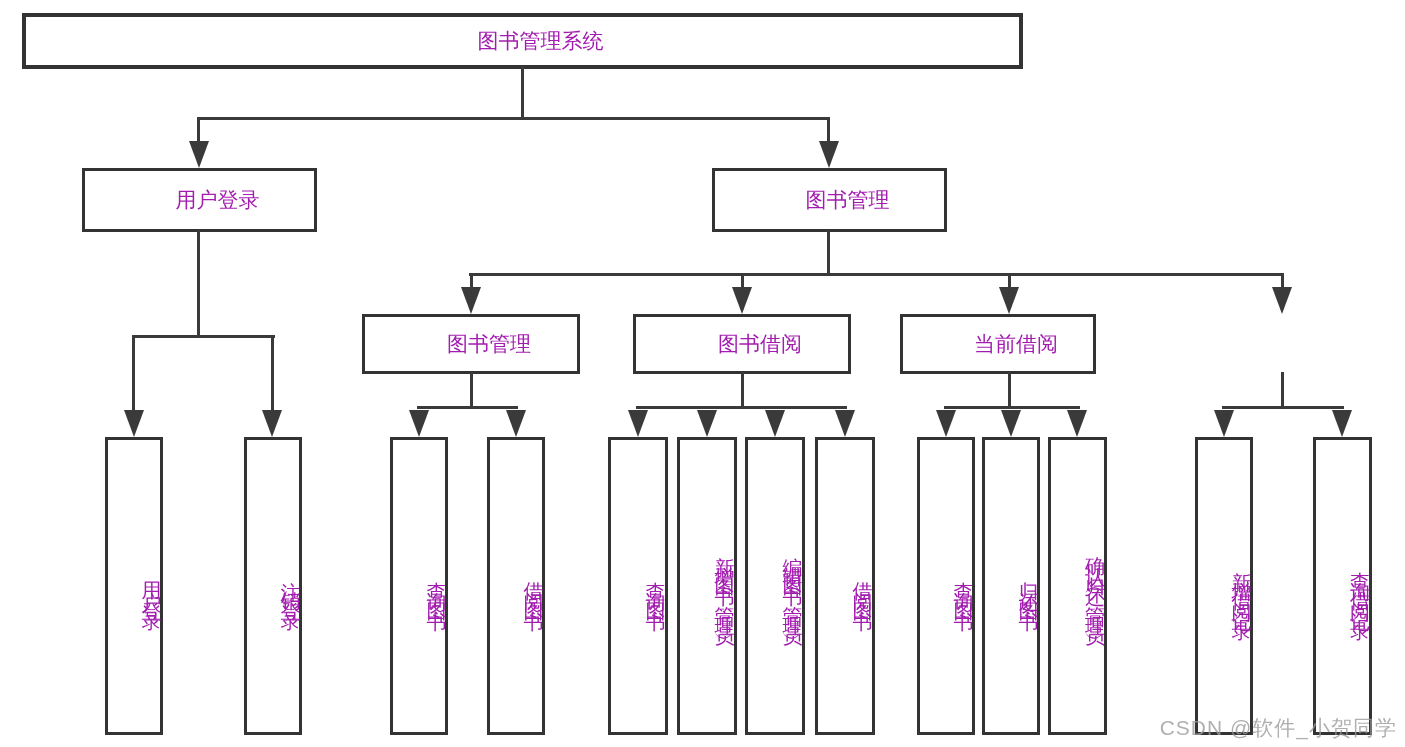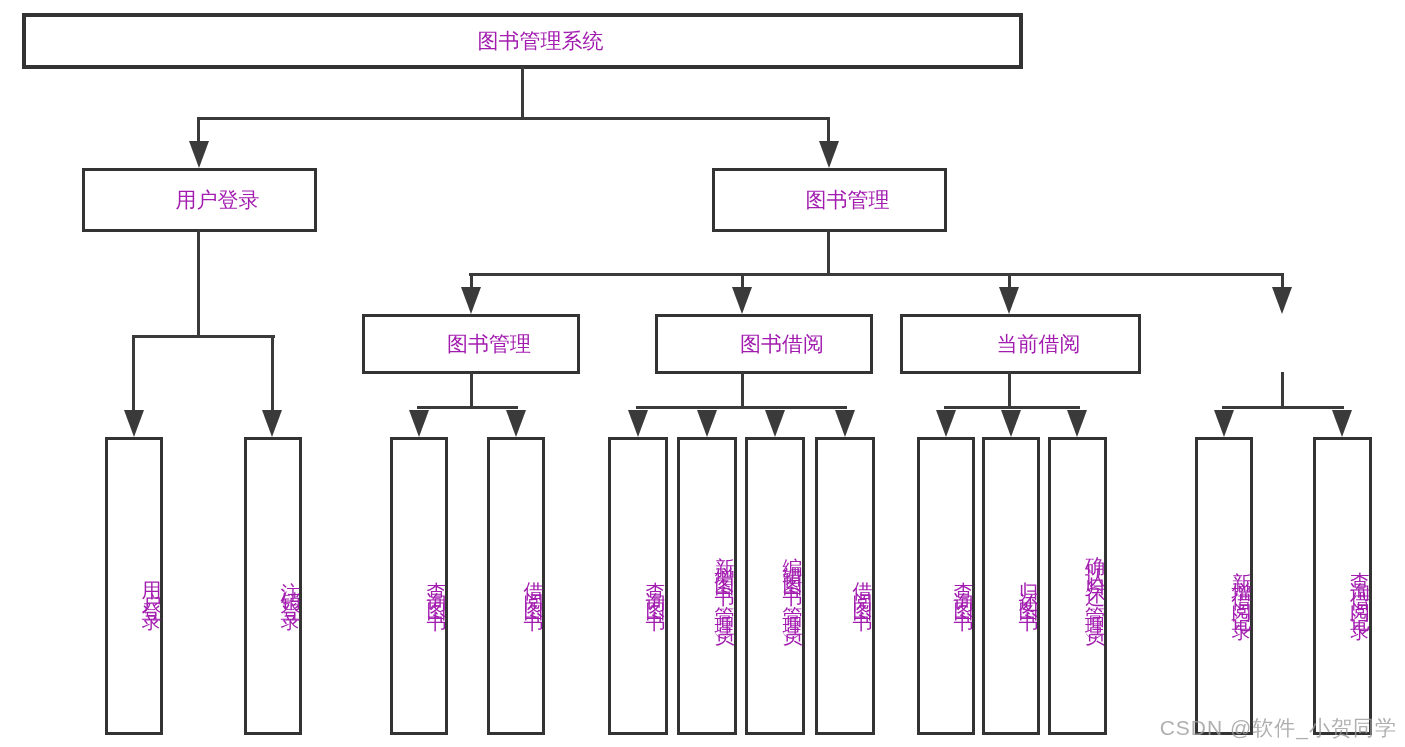--- a/index.html
+++ b/index.html
@@ -87,24 +87,24 @@
   <div class="v" style="left:741px;top:273px;height:16px;"></div>
   <div class="arr" style="left:732px;top:287px;"></div>
   <div class="v" style="left:1008px;top:273px;height:16px;"></div>
   <div class="arr" style="left:999px;top:287px;"></div>
   <div class="v" style="left:1281px;top:273px;height:16px;"></div>
   <div class="arr" style="left:1272px;top:287px;"></div>
 
   <div class="box" style="left:362px;top:314px;width:218px;height:60px;">
     <span>图书管理</span>
   </div>
-  <div class="box" style="left:633px;top:314px;width:218px;height:60px;margin-left:22px;">
+  <div class="box" style="left:633px;top:314px;width:218px;height:60px;">
     <span>图书借阅</span>
   </div>
-  <div class="box" style="left:900px;top:314px;width:241px;height:60px;">
+  <div class="box" style="left:900px;top:314px;width:196px;height:60px;">
     <span>当前借阅</span>
   </div>
 
   <div class="v" style="left:470px;top:372px;height:36px;"></div>
   <div class="h" style="left:417px;top:406px;width:101px;"></div>
   <div class="arr" style="left:409px;top:410px;"></div>
   <div class="arr" style="left:506px;top:410px;"></div>
 
   <div class="v" style="left:741px;top:372px;height:36px;"></div>
   <div class="h" style="left:636px;top:406px;width:211px;"></div>

